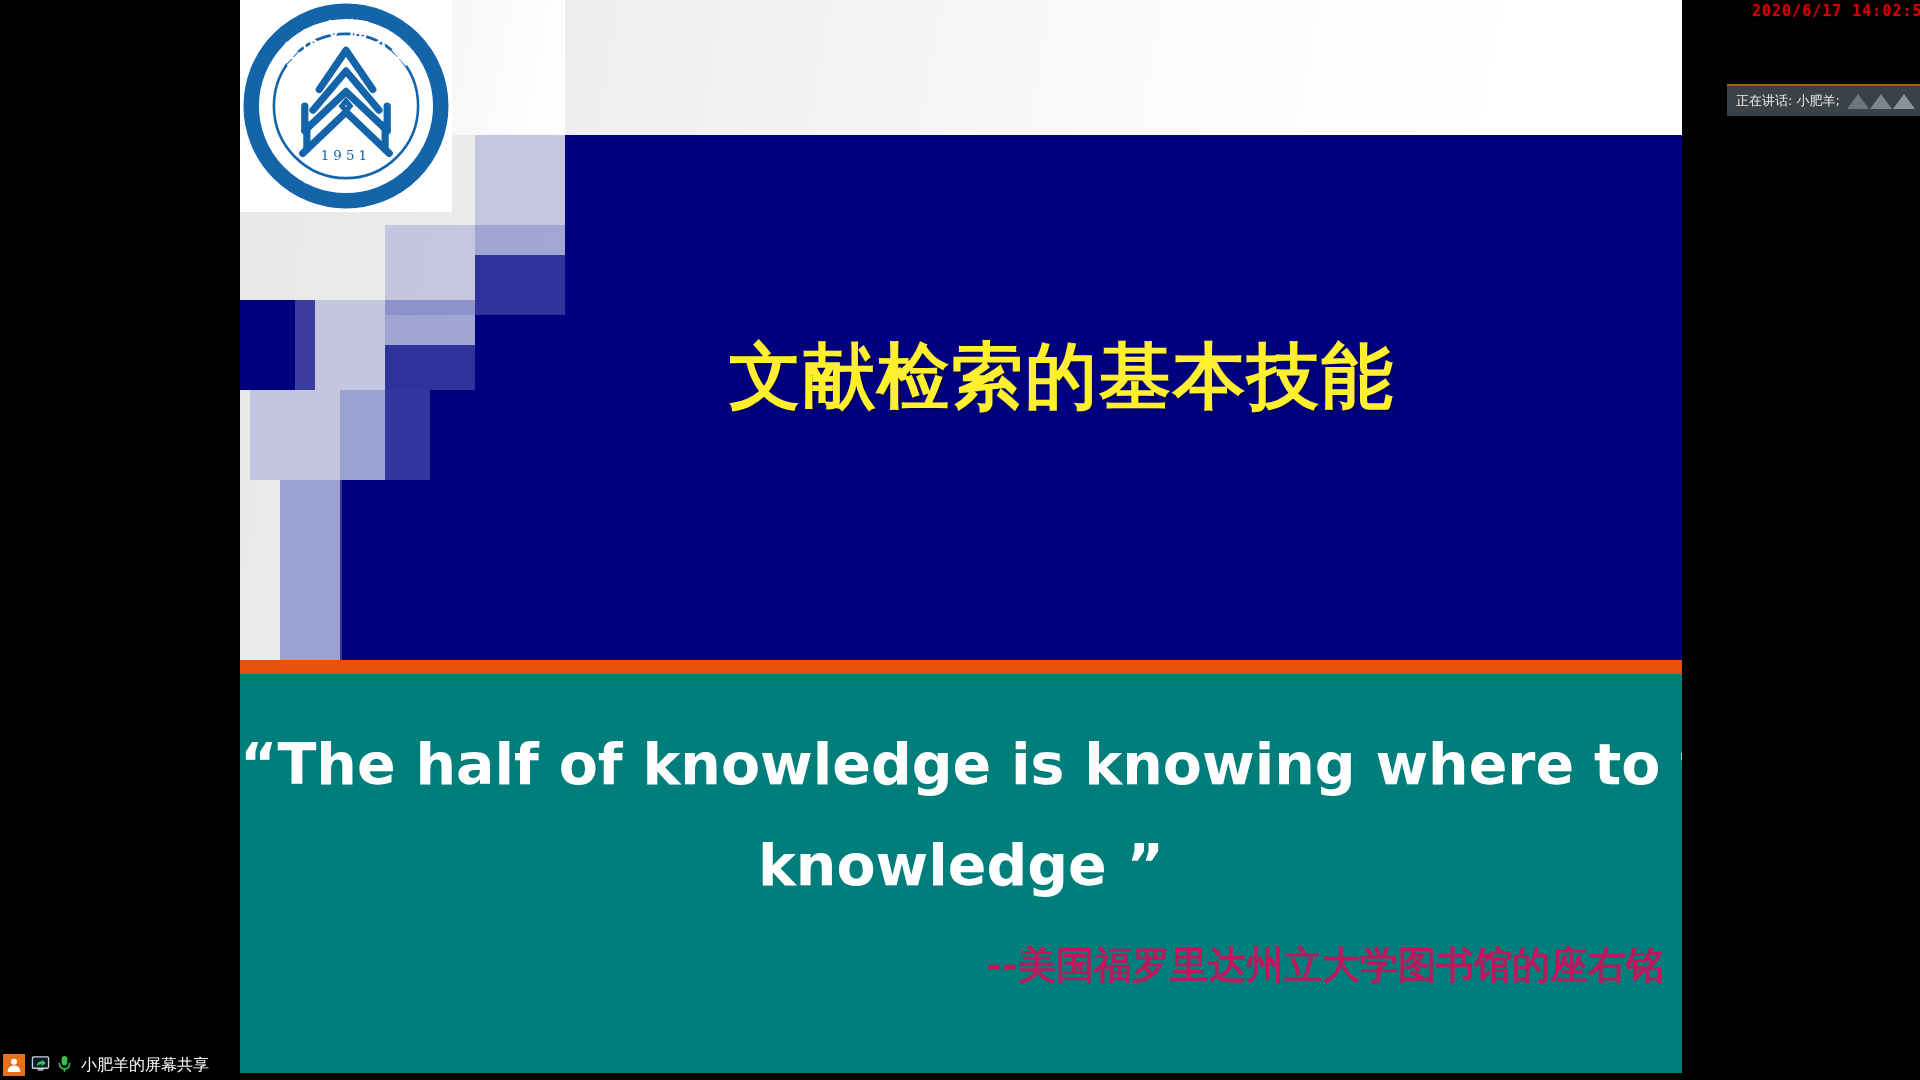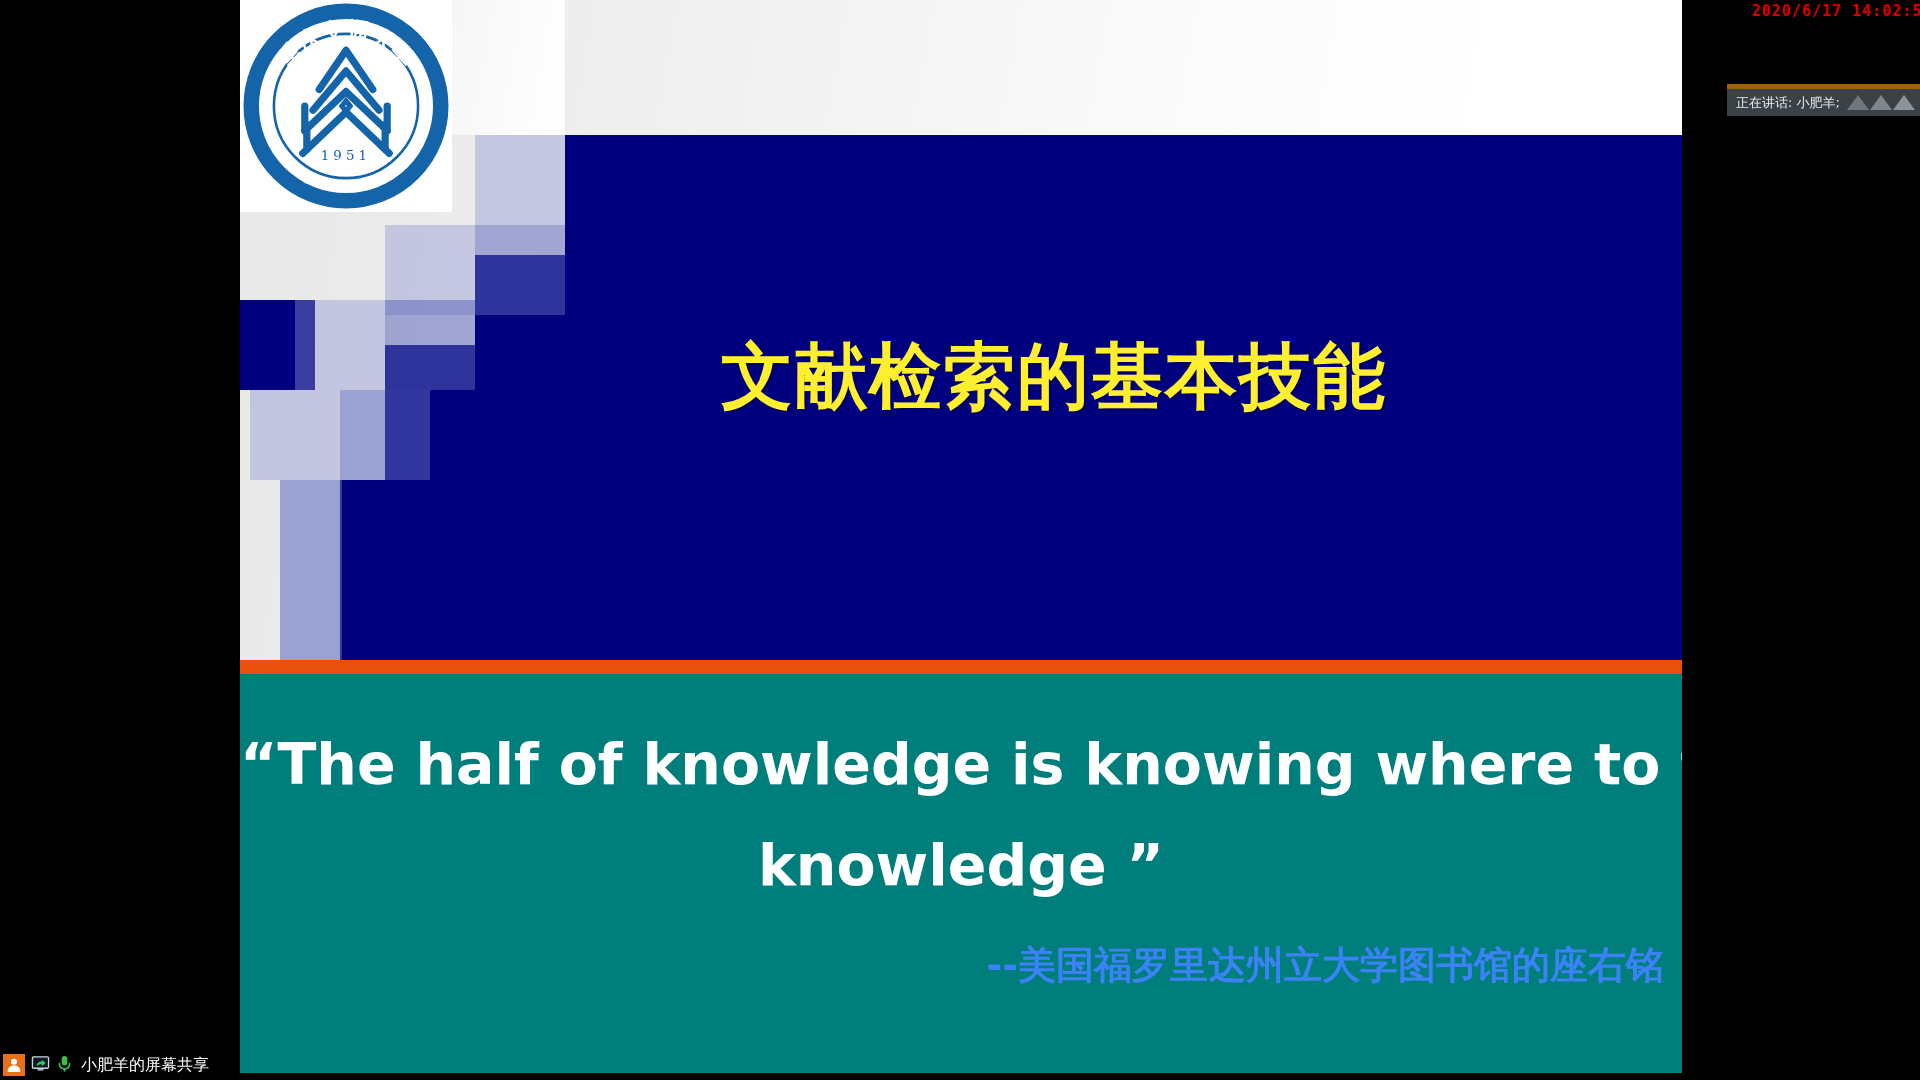--- a/index.html
+++ b/index.html
@@ -23,21 +23,21 @@
     white-space:nowrap;
   }
 
   
   #speaker-box {
     position:absolute; top:84px; left:1727px;
     width:193px; height:32px;
     background:#3a4247;
     display:flex; align-items:center; gap:5px;
     padding-left:9px;
-    border-top:5px solid #a16207;
+    border-top:2px solid #a16207;
   }
   #speaker-label {
     color:#e8ecef; font-size:13px; white-space:nowrap;
     font-family:"DejaVu Sans","Liberation Sans",sans-serif;
   }
   #speaker-wave { display:flex; align-items:flex-end; gap:1px; margin-left:2px; }
   #speaker-wave i {
     display:block; width:0; height:0;
     border-left:11px solid transparent;
     border-right:11px solid transparent;
@@ -84,21 +84,21 @@
   #logo-wrap {
     position:absolute; left:0px; top:0px;
     width:212px; height:212px; background:#fff;
     display:flex; align-items:center; justify-content:center;
     z-index:6;
   }
   #logo-svg { width:206px; height:206px; display:block; }
 
   
   #slide-title {
-    position:absolute; left:8px; top:0; width:100%; height:660px;
+    position:absolute; left:16px; top:0; width:100%; height:660px;
     display:flex; align-items:center; justify-content:center;
     z-index:7; pointer-events:none;
   }
   #slide-title span {
     color:#ffef2e;
     font-size:72px;
     font-weight:bold;
     letter-spacing:2px;
     margin-top:93px;
     margin-left:170px;
@@ -116,21 +116,21 @@
     font-size:57px; font-weight:bold;
     font-family:"DejaVu Sans","Liberation Sans",sans-serif;
     line-height:1.0;
     white-space:nowrap;
   }
   #quote-line-1 { position:absolute; left:0; top:62px; width:100%; }
   #quote-line-2 { position:absolute; left:0; top:163px; width:100%; }
   #quote-attrib {
     position:absolute; left:0; top:266px; width:100%;
     text-align:right; padding-right:18px;
-    color:#3b82f6; font-size:38px; font-weight:bold;
+    color:#be185d; font-size:38px; font-weight:bold;
     font-family:"DejaVu Sans","Liberation Sans",sans-serif;
     white-space:nowrap;
     padding-left:20px;
   }
 
   
   #taskbar {
     position:absolute; left:0; bottom:0; width:240px; height:30px;
     background:#000; display:flex; align-items:center; gap:6px;
     padding-left:3px; z-index:20;

